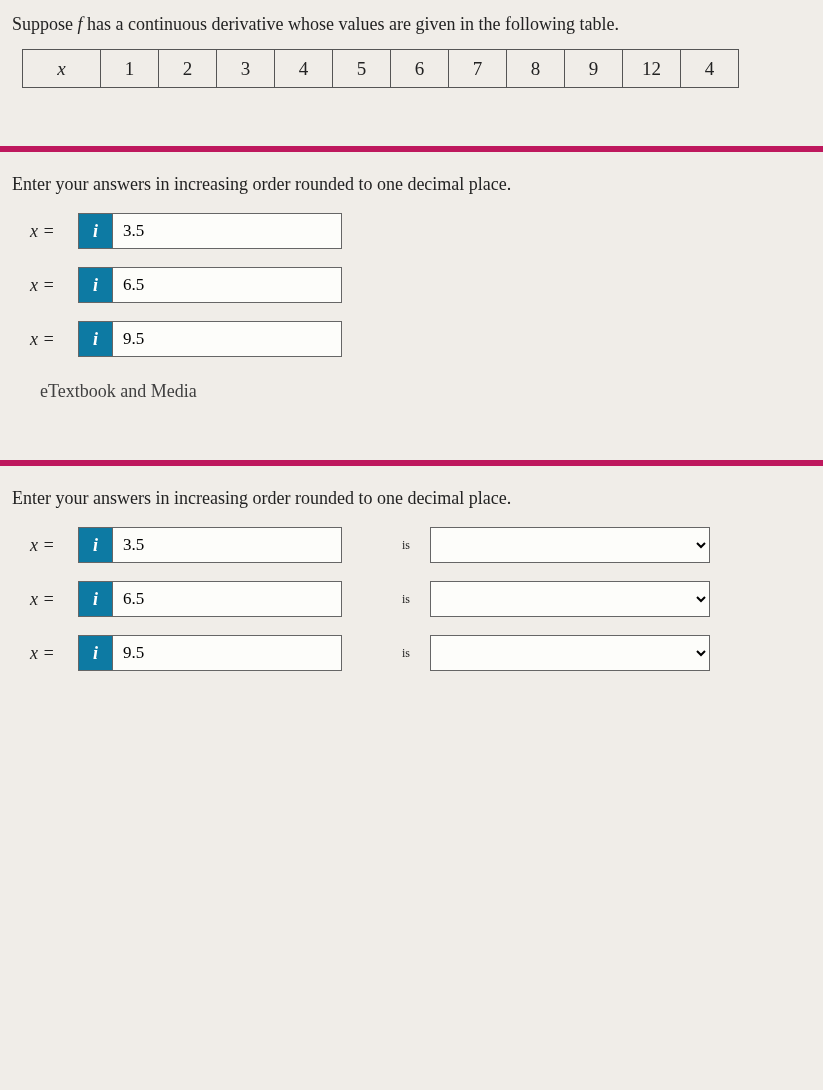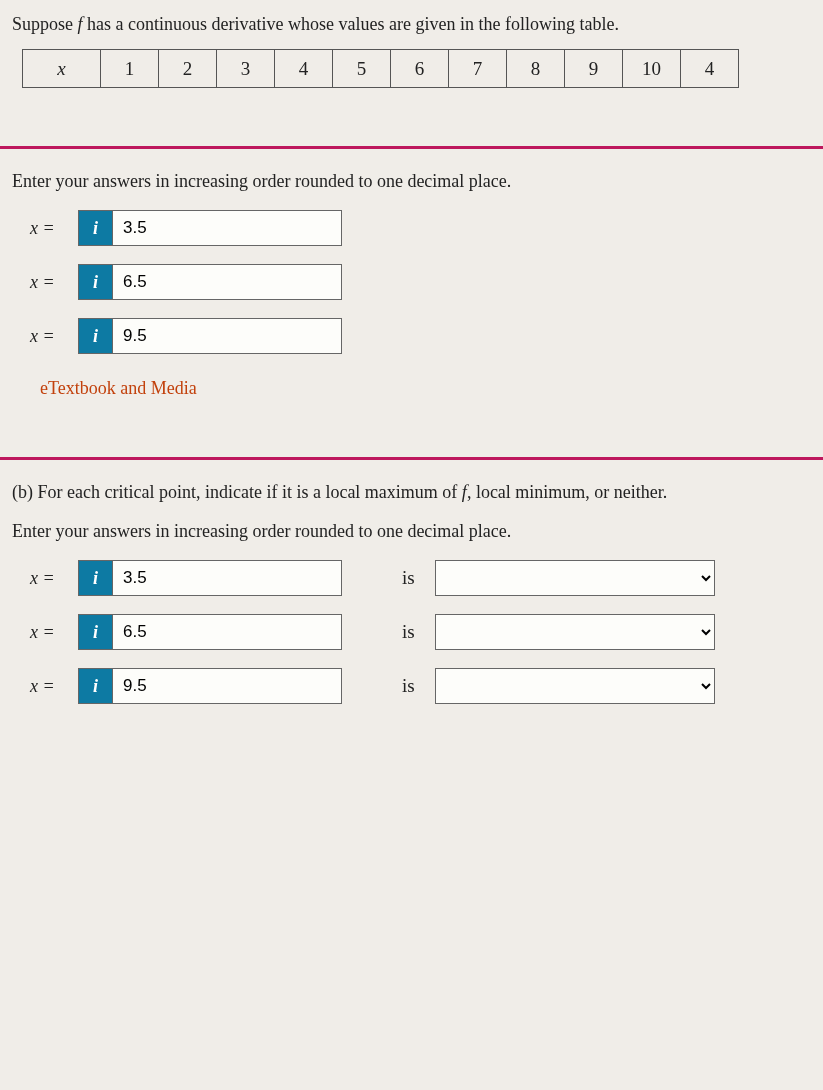--- a/index.html
+++ b/index.html
@@ -5,21 +5,21 @@
   * { box-sizing: border-box; margin: 0; padding: 0; }
   body {
     font-family: Georgia, 'Times New Roman', serif;
     background: #f0ede8;
     width: 823px;
     color: #222;
     font-size: 18px;
   }
   .section {
     padding: 14px 12px 18px 12px;
-    border-bottom: 3px solid #be185d;
+    border-bottom: 6px solid #be185d;
   }
   .prompt { margin-bottom: 14px; }
   .ital { font-style: italic; }
   table.data {
     border-collapse: collapse;
     margin: 4px 0 10px 10px;
   }
   table.data td {
     border: 1px solid #555;
     width: 58px;
@@ -57,37 +57,37 @@
     border: 1px solid #666;
     border-right: none;
   }
   .ans-input {
     height: 36px;
     width: 230px;
     border: 1px solid #666;
     background: #fdfdfa;
     padding: 0 10px;
     font-size: 17px;
-    font-family: Liberation Sans, sans-serif;
+    font-family: Liberation Serif, serif;
   }
   .is-word {
     margin: 0 20px 0 60px;
-    font-size: 19px;
+    font-size: 12px;
   }
   .sel {
     height: 36px;
     width: 280px;
     border: 1px solid #666;
     background: #fdfdfa;
     font-size: 16px;
     font-family: inherit;
     padding: 0 8px;
   }
   .etext-link {
-    color: #c2410c;
+    color: #404040;
     margin: 24px 0 10px 28px;
     font-size: 18px;
     cursor: pointer;
   }
   .gap { height: 30px; }
 </style>
 </head>
 <body>
 
 <div class="section">
@@ -100,21 +100,21 @@
       <td class="hdr">x</td>
       <td>1</td>
       <td>2</td>
       <td>3</td>
       <td>4</td>
       <td>5</td>
       <td>6</td>
       <td>7</td>
       <td>8</td>
       <td>9</td>
-      <td>10</td>
+      <td>12</td>
       <td>4</td>
     </tr>
   </tbody>
     </table>
   <div class="gap"></div>
 </div>
 
 <div class="section">
   <p class="subprompt">Enter your answers in increasing order rounded to one decimal place.</p>
 
@@ -132,23 +132,20 @@
     <span class="lbl">x =</span>
     <span class="info-badge">i</span>
     <input class="ans-input" value="9.5" style="">
   </div>
 
   <p class="etext-link">eTextbook and Media</p>
   <div class="gap"></div>
 </div>
 
 <div class="section" style="border-bottom:none">
-  <p class="subprompt">
-    (b) For each critical point, indicate if it is a local maximum of <span class="ital">f</span>, local minimum, or neither.
-  </p>
   <p class="subprompt">Enter your answers in increasing order rounded to one decimal place.</p>
 
   <div class="row">
     <span class="lbl">x =</span>
     <span class="info-badge">i</span>
     <input class="ans-input" value="3.5" style="">
     <span class="is-word">is</span>
     <select class="sel"><option></option></select>
   </div>
   <div class="row">

